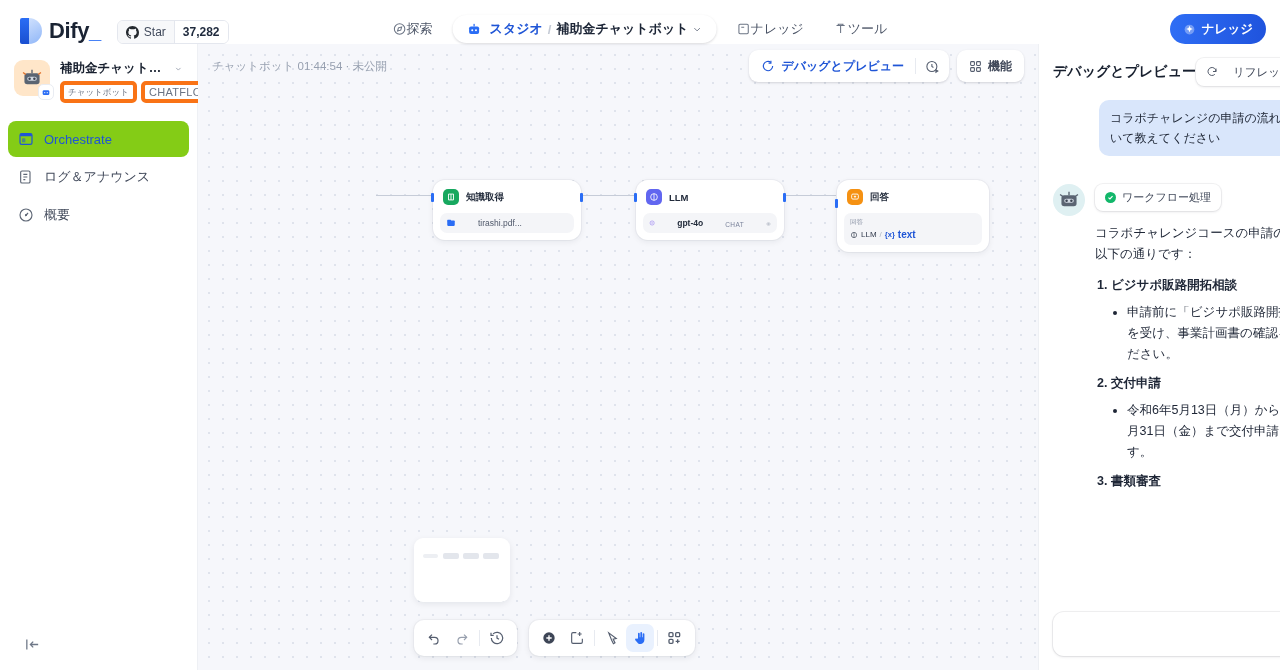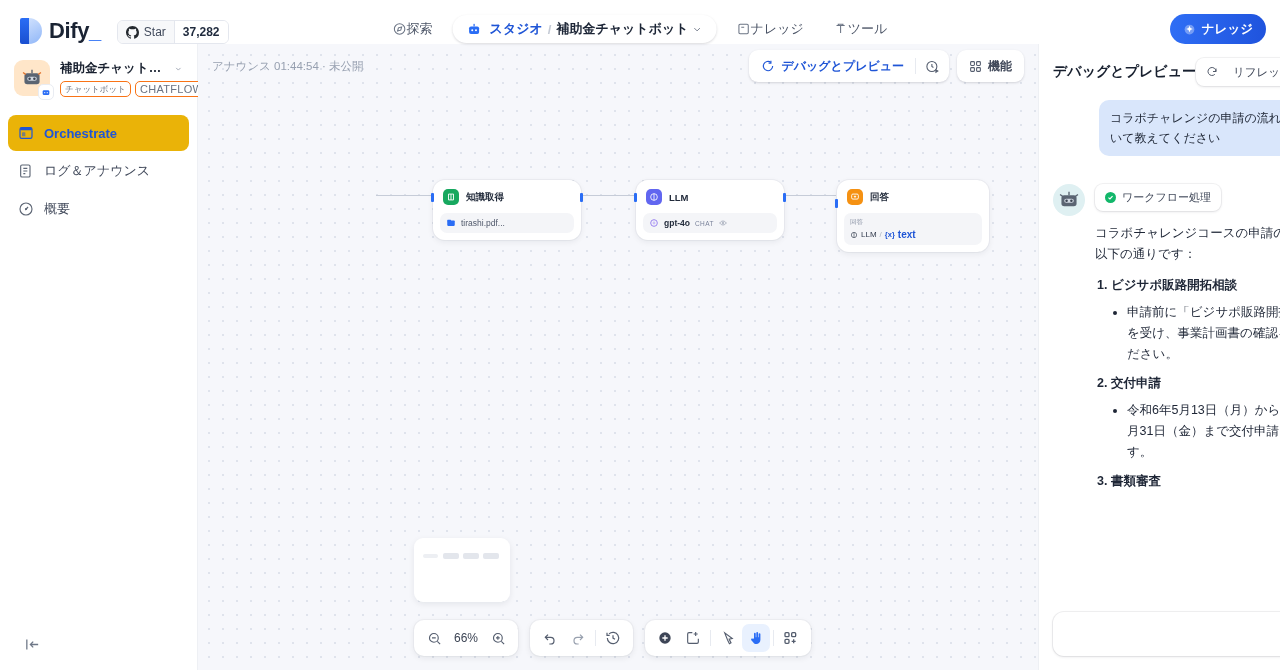--- a/index.html
+++ b/index.html
@@ -79,31 +79,31 @@
     background: #fff; border: 1px solid #e9ecf2; display: flex; align-items: center; justify-content: center;
   }
   .app-meta { min-width: 0; flex: 1; }
   .app-name-row { display: flex; align-items: center; gap: 4px; }
   .app-name {
     font-size: 12.5px; font-weight: 700; color: #18202f; white-space: nowrap;
     overflow: hidden; text-overflow: ellipsis; max-width: 118px;
   }
   .tags { display: flex; gap: 4px; margin-top: 4px; }
   .tag {
-    border: 1px solid #f97316; border-radius: 5px; padding: 1px 4px;
+    border: 4px solid #f97316; border-radius: 5px; padding: 1px 4px;
     font-size: 8.5px; color: #6a7383; line-height: 12px; background: #fff; white-space: nowrap;
   }
   .tag.mono { letter-spacing: .3px; font-size: 11px; }
 
   .menu { margin-top: 16px; display: flex; flex-direction: column; gap: 2px; }
   .menu-item {
     display: flex; align-items: center; gap: 10px; height: 36px; padding: 0 10px;
     border-radius: 8px; font-size: 13px; color: #434b5c; cursor: pointer;
   }
-  .menu-item.active { background: #eab308; color: #1f55d6; font-weight: 700; }
+  .menu-item.active { background: #84cc16; color: #1f55d6; font-weight: 400; }
   .sidebar-foot { margin-top: auto; padding: 0 0 14px 12px; }
   .collapse-btn { width: 24px; height: 24px; display: flex; align-items: center; justify-content: center; cursor: pointer; }
 
   
   .canvas-wrap { flex: 1; position: relative; background: #f6f7fb; min-width: 0; overflow: hidden; }
   .dots {
     position: absolute; inset: 0;
     background-image: radial-gradient(#dfe3ec 1px, transparent 1px);
     background-size: 14px 14px; background-position: 4px 4px;
   }
@@ -128,21 +128,21 @@
   
   .node {
     position: absolute; background: #fff; border-radius: 12px;
     box-shadow: 0 2px 6px rgba(16,24,40,.07), 0 0 0 1px rgba(16,24,40,.04);
     padding: 7px; z-index: 10;
   }
   .node-head { display: flex; align-items: center; gap: 7px; padding: 2px 3px 2px 3px; }
   .node-icon { width: 16px; height: 16px; border-radius: 5px; display: flex; align-items: center; justify-content: center; flex-shrink: 0; }
   .node-title { font-size: 9.5px; font-weight: 700; color: #222b3b; white-space: nowrap; }
   .node-body { margin-top: 6px; background: #f4f5f8; border-radius: 7px; padding: 5px 6px; }
-  .node-row { display: flex; align-items: center; gap: 5px; }
+  .node-row { display: flex; align-items: flex-end; gap: 22px; }
   .node-row .tiny { font-size: 8.5px; color: #50596b; white-space: nowrap; }
   .node-row .tiny.b { font-weight: 700; color: #232c3c; }
   .chip { font-size: 6.5px; color: #79829a; border: 0; letter-spacing: .4px; }
   .node-sub { font-size: 6.5px; color: #8b94a6; margin-bottom: 2px; }
   .var-chip { display: flex; align-items: center; gap: 3px; }
   .var-chip .v1 { font-size: 8px; color: #313a4c; }
   .var-chip .v2 { font-size: 10px; color: #1f55d6; font-weight: 600; }
   .handle { position: absolute; width: 3px; height: 9px; background: #2a6df5; border-radius: 1px; top: 50%; margin-top: -17px; }
   .handle.l { left: -2px; } .handle.r { right: -2px; }
   .edge { position: absolute; height: 1px; background: #c6ccd8; z-index: 5; }
@@ -351,21 +351,21 @@
               <path d="M4 5v14M20 12H9M13 8l-4 4 4 4"></path>
             </svg>
         </div>
       </div>
     </div>
 
     <div class="canvas-wrap">
       <div class="dots"></div>
 
       <div class="canvas-topbar">
-        <div class="autosave">アナウンス 01:44:54 · 未公開</div>
+        <div class="autosave">チャットボット 01:44:54 · 未公開</div>
         <div class="canvas-actions">
           <div class="pill-group">
             <div class="pill-btn">
               <svg width="14" height="14" viewBox="0 0 24 24" fill="none" stroke="#1f55d6" stroke-width="1.9">
                   <path d="M20 12a8 8 0 1 1-3-6.2"></path>
                   <path d="M17 3v4h-4"></path>
                 </svg>
               <span>デバッグとプレビュー</span>
             </div>
             <div class="vline"></div>
@@ -476,35 +476,20 @@
       <div class="minimap">
         <div class="inner">
           <div class="mm-node" style="left:2px; width:15px; height:4px; top:9px; background:#edeff3;"></div>
           <div class="mm-node" style="left:22px; width:16px;"></div>
           <div class="mm-node" style="left:42px; width:16px;"></div>
           <div class="mm-node" style="left:62px; width:16px;"></div>
         </div>
       </div>
 
       <div class="bottombar">
-        <div class="tb-group">
-          <div class="tb-btn">
-            <svg width="15" height="15" viewBox="0 0 24 24" fill="none" stroke="#545d6e" stroke-width="1.8">
-                <circle cx="11" cy="11" r="7"></circle>
-                <path d="M8 11h6M16.5 16.5 21 21"></path>
-              </svg>
-          </div>
-          <div class="zoom-val">66%</div>
-          <div class="tb-btn">
-            <svg width="15" height="15" viewBox="0 0 24 24" fill="none" stroke="#545d6e" stroke-width="1.8">
-                <circle cx="11" cy="11" r="7"></circle>
-                <path d="M8 11h6M11 8v6M16.5 16.5 21 21"></path>
-              </svg>
-          </div>
-        </div>
         <div class="tb-group">
           <div class="tb-btn">
             <svg width="16" height="16" viewBox="0 0 24 24" fill="none" stroke="#545d6e" stroke-width="1.8">
                 <path d="M9 7 5 11l4 4"></path>
                 <path d="M5 11h8a5 5 0 0 1 0 10h-2"></path>
               </svg>
           </div>
           <div class="tb-btn">
             <svg width="16" height="16" viewBox="0 0 24 24" fill="none" stroke="#98a0ae" stroke-width="1.8">
                 <path d="M15 7l4 4-4 4"></path>

